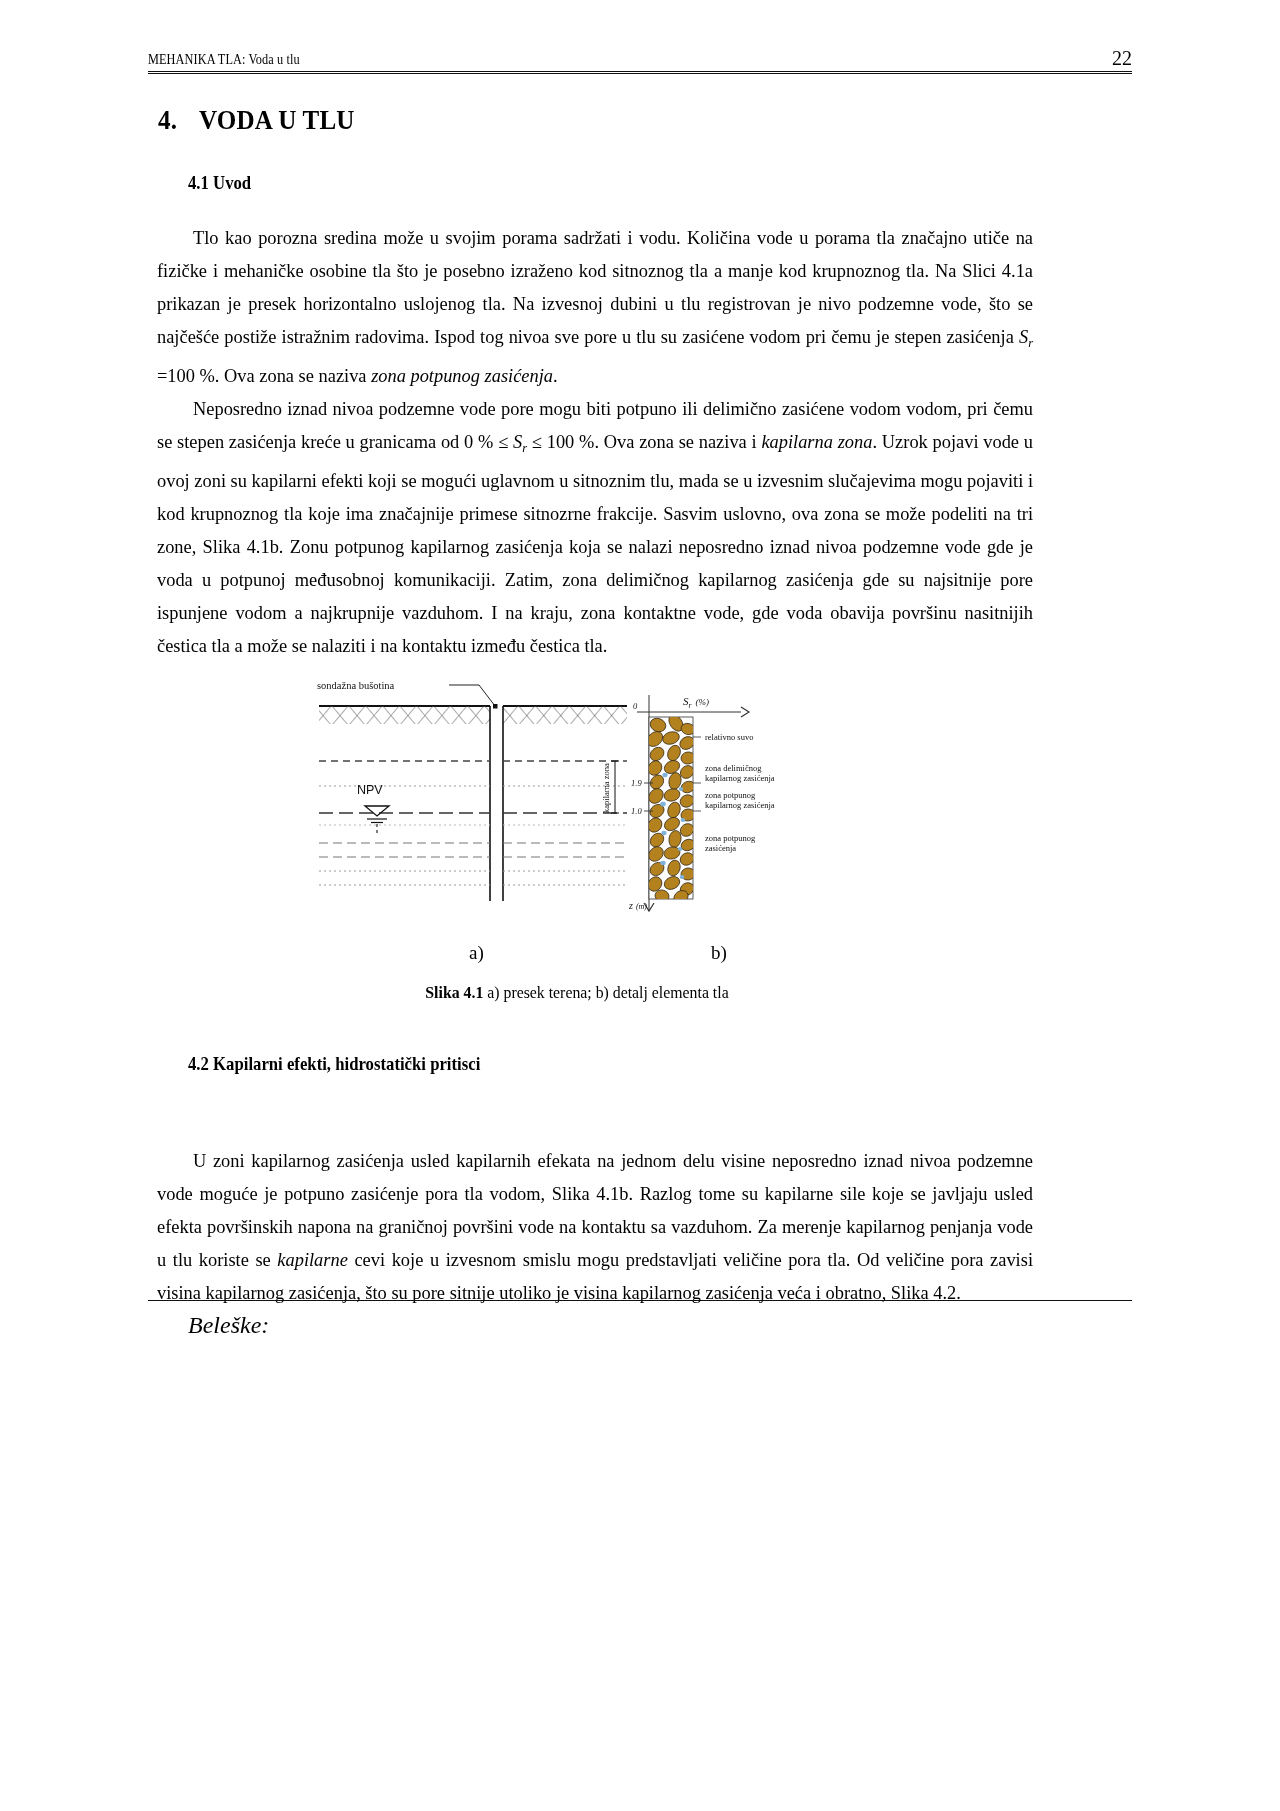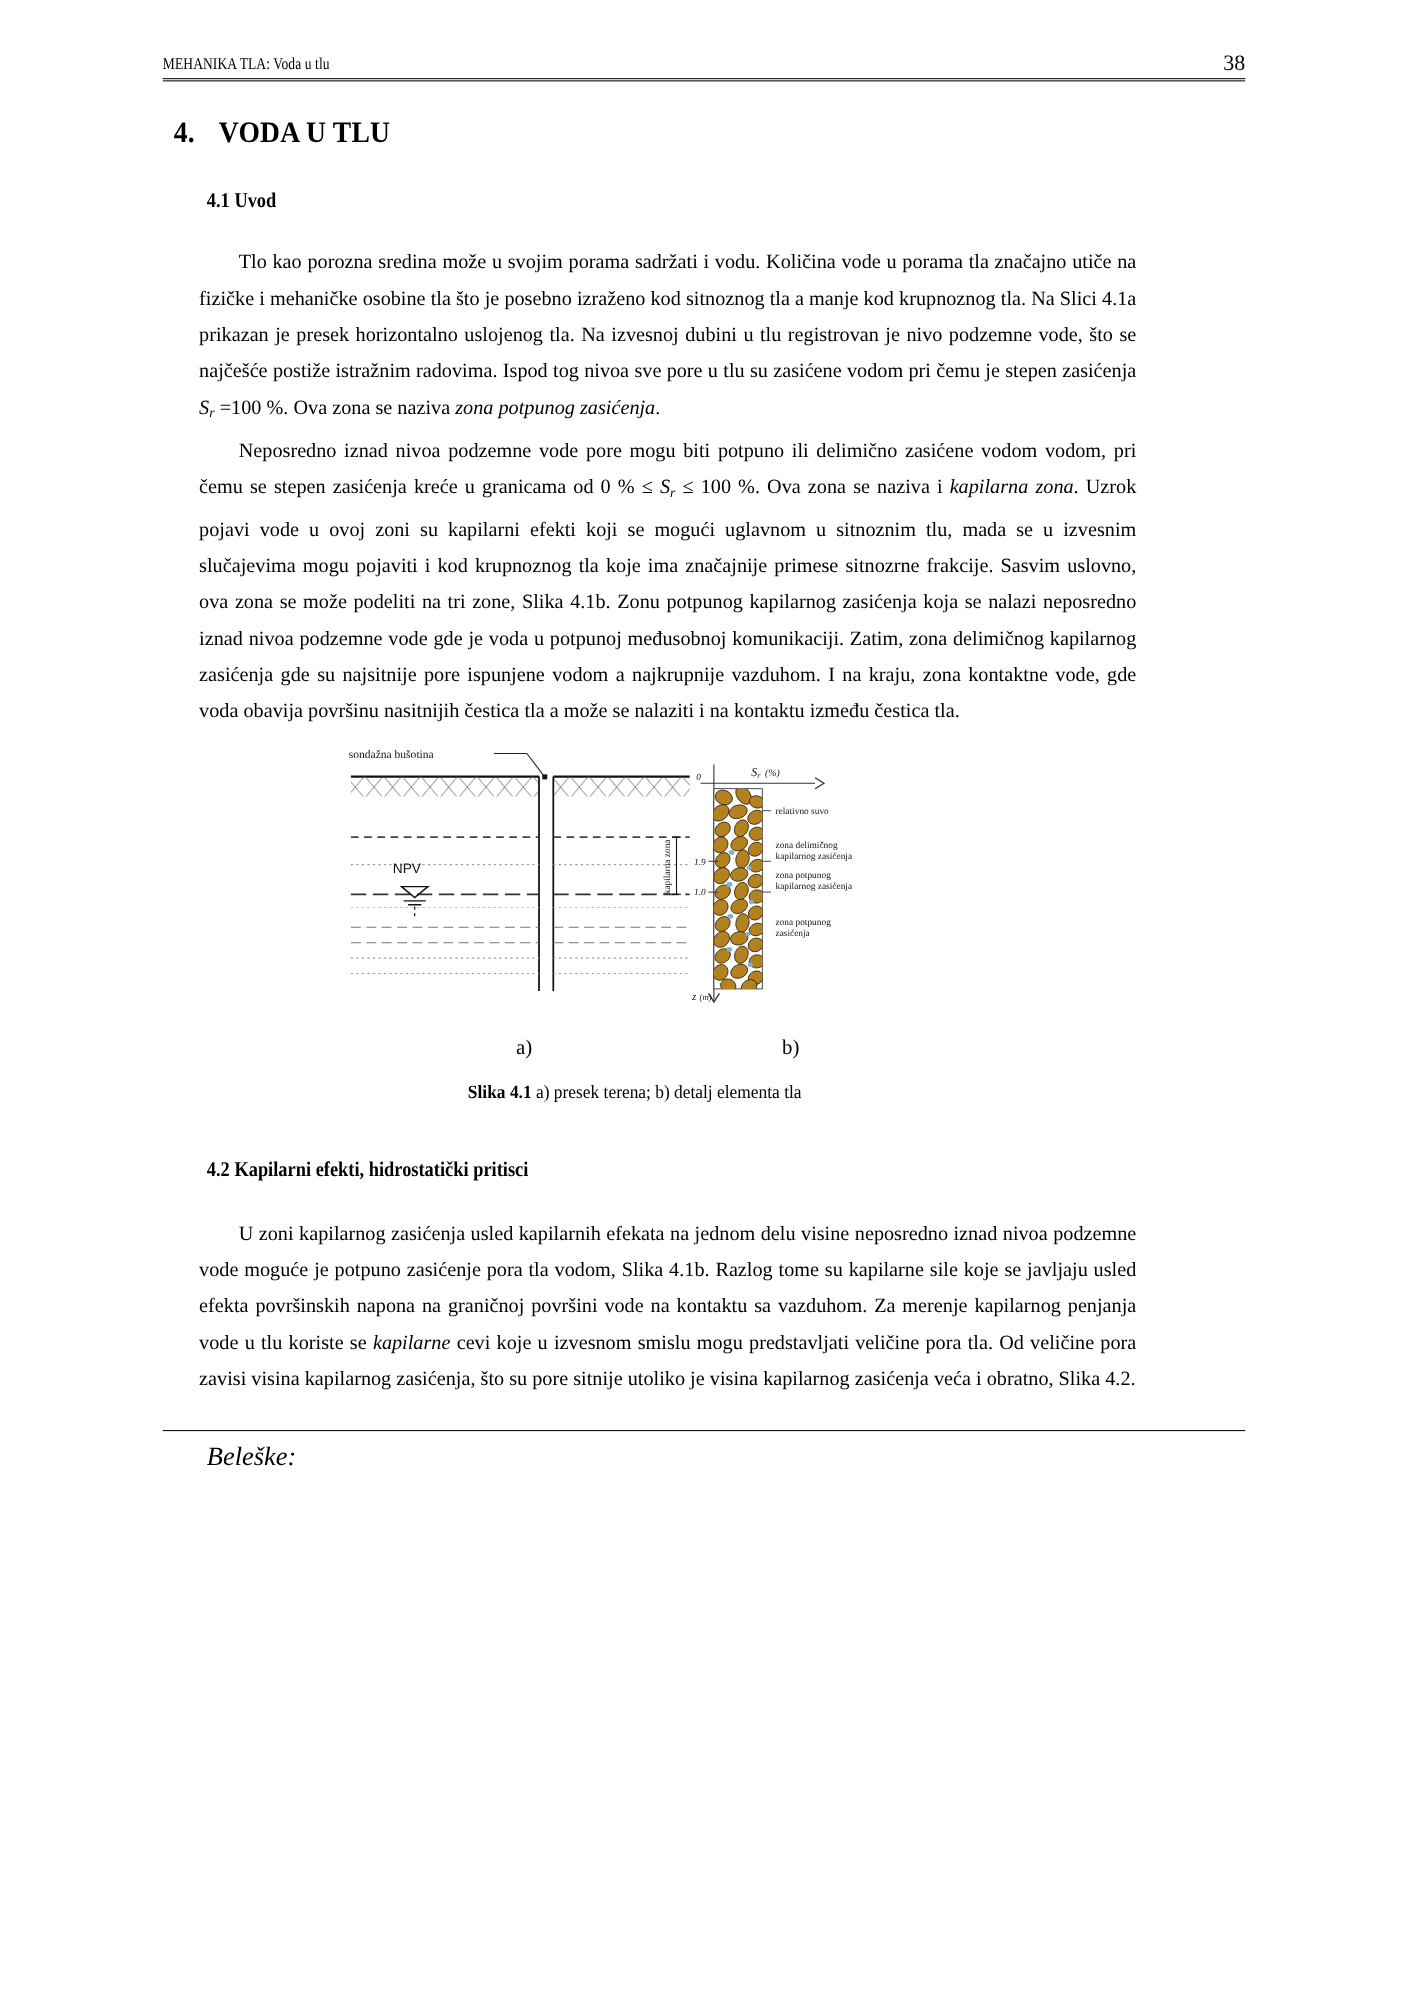--- a/index.html
+++ b/index.html
@@ -48,23 +48,23 @@
   #h-kapilarni{top:1053px;}
 
   
   .body{
     position:absolute;left:157px;width:876px;
     font-size:18.4px;line-height:33.1px;
     text-align:justify;text-justify:inter-word;
     hyphens:none;
   }
   .body p{margin:0;}
-  .body p.ind{text-indent:36px;margin-left:24px;}
+  .body p.ind{text-indent:36px;}
   #para-block-1{top:222px;}
-  #para-block-2{top:1105px;}
+  #para-block-2{top:1145px;}
 
   i,em{font-style:italic;}
   .var{font-style:italic;}
   .sub{font-size:.68em;vertical-align:-0.28em;font-style:italic;}
 
   
   .figure{position:absolute;left:139px;top:665px;width:876px;height:340px;}
   .fig-svg{display:block;margin:0 auto;}
 
   .fig-sublabels{
@@ -92,21 +92,21 @@
   }
 </style>
 </head>
 <body>
 
 <div class="page">
 
   <div class="header">
     <div class="header-row">
       <div class="header-title">MEHANIKA TLA: Voda u tlu</div>
-      <div class="header-page">38</div>
+      <div class="header-page">22</div>
     </div>
     <div class="header-rule"></div>
   </div>
 
   <div class="chapter">
     <span class="num">4.</span><span>VODA U TLU</span>
   </div>
 
   <div class="h2" id="h-uvod">4.1 Uvod</div>
 

